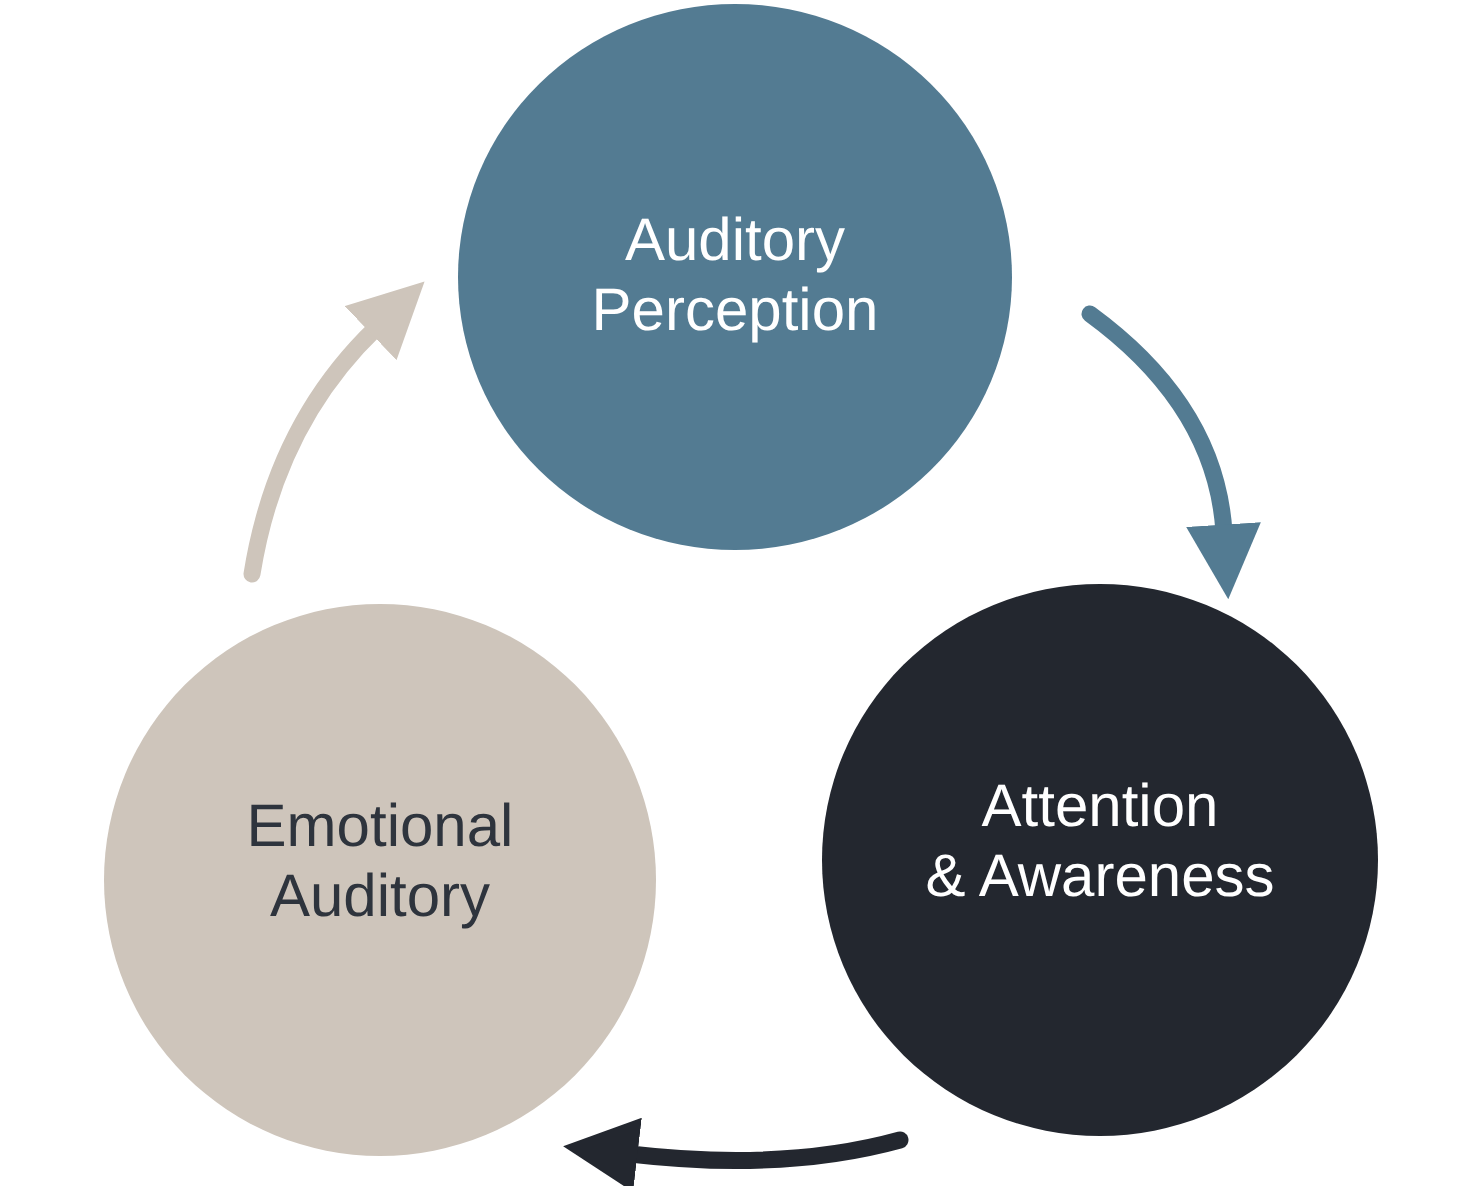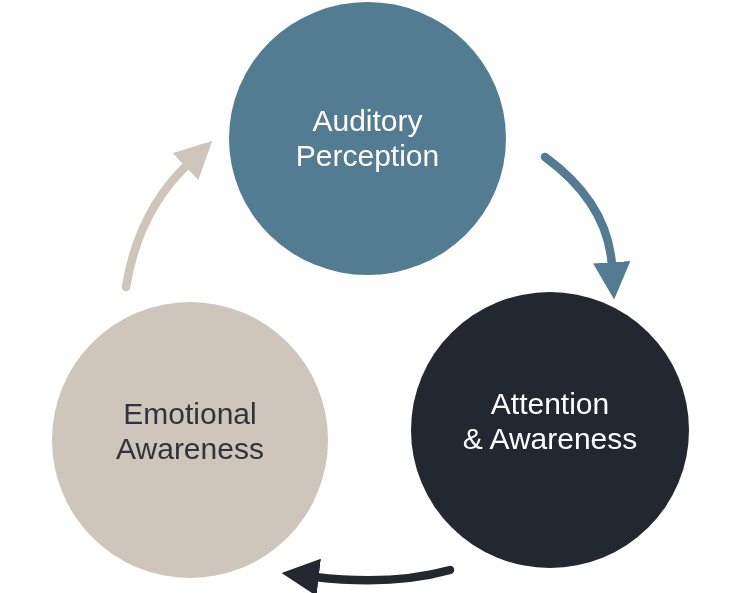--- a/index.html
+++ b/index.html
@@ -74,16 +74,16 @@
 Perception</span>
   </div>
 
   <div class="node" id="node-attention" style="background-color: rgb(35, 39, 47); color: rgb(255, 255, 255);">
     <span class="node-label">Attention
 &amp; Awareness</span>
   </div>
 
   <div class="node" id="node-emotional" style="background-color: rgb(206, 197, 187); color: rgb(46, 52, 61);">
     <span class="node-label">Emotional
-Awareness</span>
+Auditory</span>
   </div>
 
 </div>
 
 </body></html>

